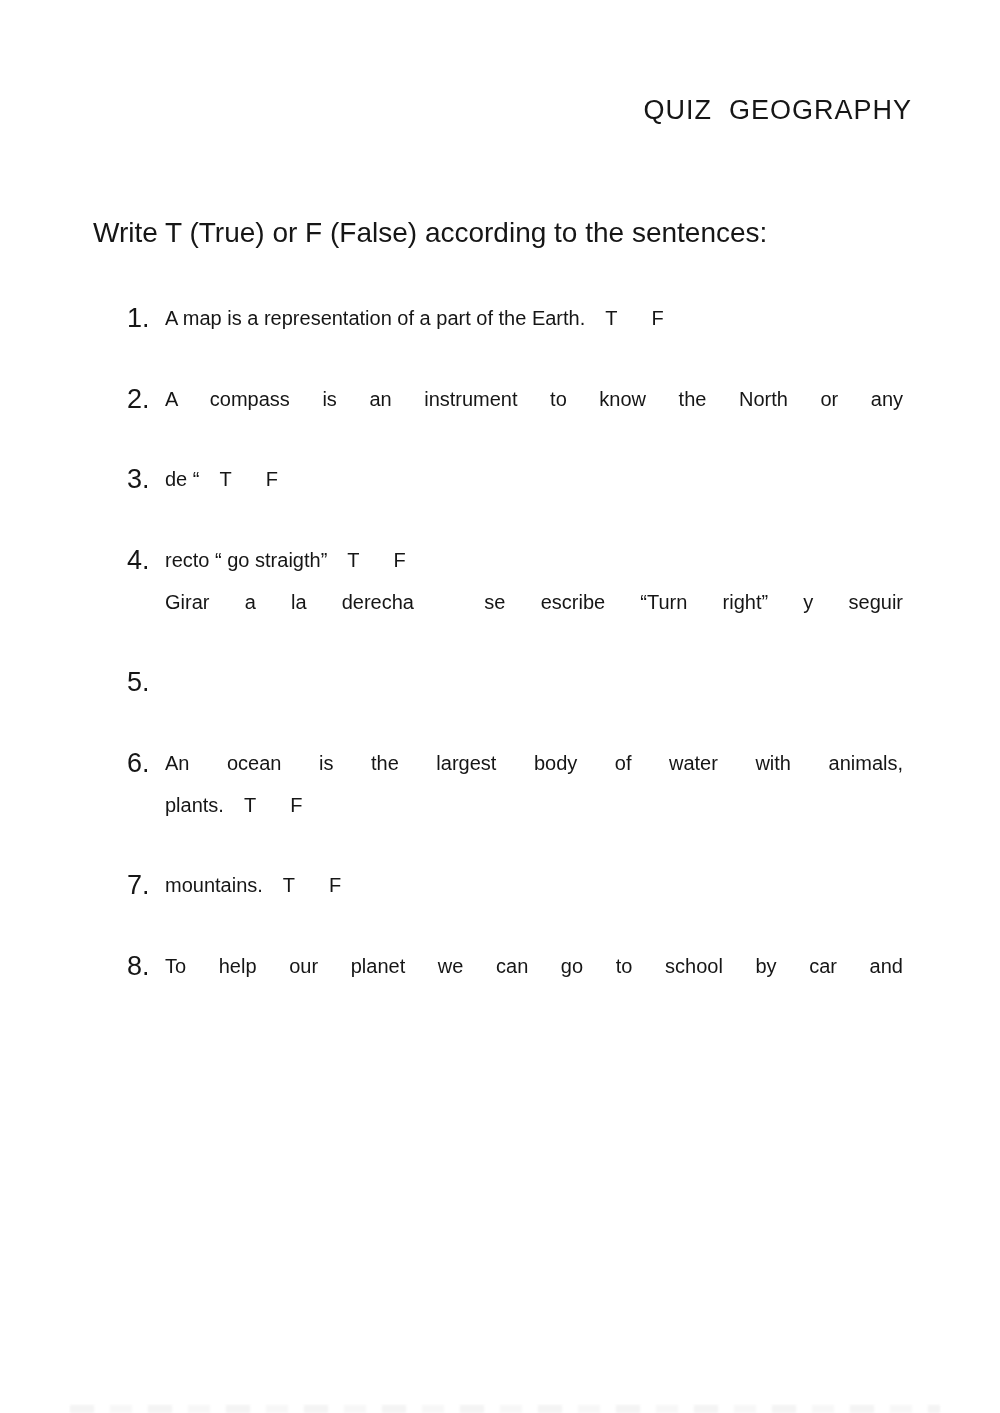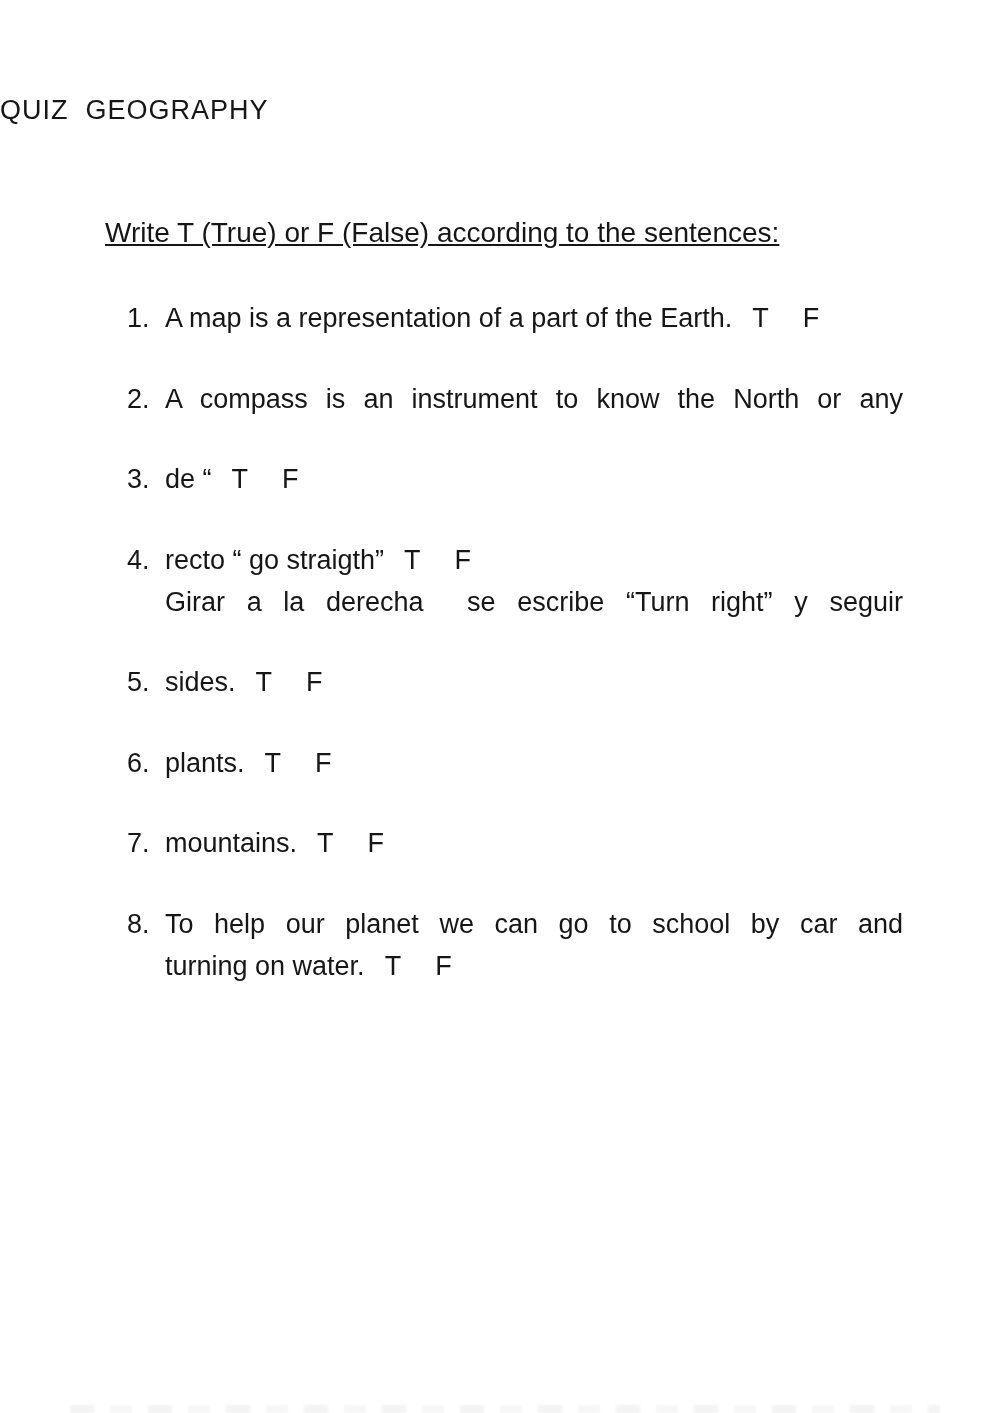--- a/index.html
+++ b/index.html
@@ -6,47 +6,46 @@
   body {
     width: 1000px; height: 1413px;
     background: #ffffff;
     color: #161616;
     font-family: "Liberation Sans", sans-serif;
     position: relative;
     overflow: hidden;
   }
   .title {
     position: absolute; top: 89px; left: 0; width: 912px;
-    text-align: left;
+    text-align: right;
     font-size: 27px; line-height: 42px;
     letter-spacing: 1px;
     white-space: pre-wrap;
   }
   .instruction {
-    position: absolute; top: 212px; left: 105px; width: 860px;
+    position: absolute; top: 212px; left: 93px; width: 860px;
     font-size: 28px; line-height: 42px;
     white-space: pre;
-    text-decoration: underline;
   }
   ul.questions {
     position: absolute; top: 297px; left: 127px;
     width: 790px;
     list-style: none; margin: 0; padding: 0;
   }
   li.q-item {
     display: flex;
     margin: 0 0 38.5px 0;
   }
   .q-num {
     flex: 0 0 38px; width: 38px;
     font-size: 27px; line-height: 42px;
   }
   .q-body { width: 738px; }
   .q-line {
-    font-size: 27px; line-height: 42px;
+    font-size: 20px; line-height: 42px;
   }
   .q-just {
     white-space: pre-wrap;
     text-align: justify;
     text-align-last: justify;
   }
   .q-last {
     white-space: nowrap;
     text-align: left;
   }
@@ -97,41 +96,40 @@
     <span class="q-num">4.</span>
     <div class="q-body">
       <div class="q-line q-last"><span>recto “ go straigth”</span><span class="t-label">T</span><span class="f-label">F</span></div>
       <div class="q-line q-just">Girar a la derecha  se escribe “Turn right” y seguir</div>
     </div>
   </li>
 
   <li class="q-item">
     <span class="q-num">5.</span>
     <div class="q-body">
-      <div class="q-line q-last"><span>sides.</span><span class="t-label">T</span><span class="f-label">F</span></div>
     </div>
   </li>
 
   <li class="q-item">
     <span class="q-num">6.</span>
     <div class="q-body">
+      <div class="q-line q-just">An ocean is the largest body of water with animals,</div>
       <div class="q-line q-last"><span>plants.</span><span class="t-label">T</span><span class="f-label">F</span></div>
     </div>
   </li>
 
   <li class="q-item">
     <span class="q-num">7.</span>
     <div class="q-body">
       <div class="q-line q-last"><span>mountains.</span><span class="t-label">T</span><span class="f-label">F</span></div>
     </div>
   </li>
 
   <li class="q-item">
     <span class="q-num">8.</span>
     <div class="q-body">
       <div class="q-line q-just">To help our planet we can go to school by car and</div>
-      <div class="q-line q-last"><span>turning on water.</span><span class="t-label">T</span><span class="f-label">F</span></div>
     </div>
   </li>
 
 </ul>
 
 <div class="cutoff"></div>
 
 </body></html>

